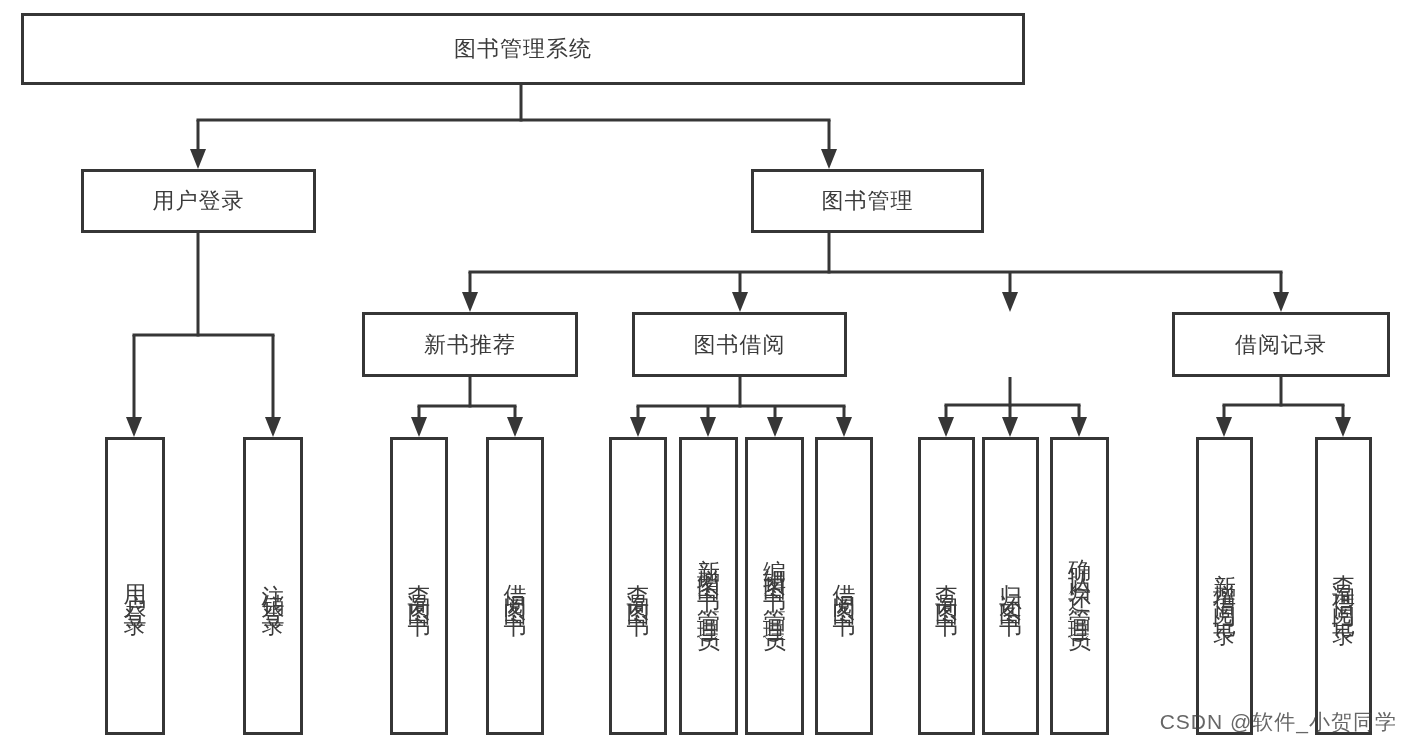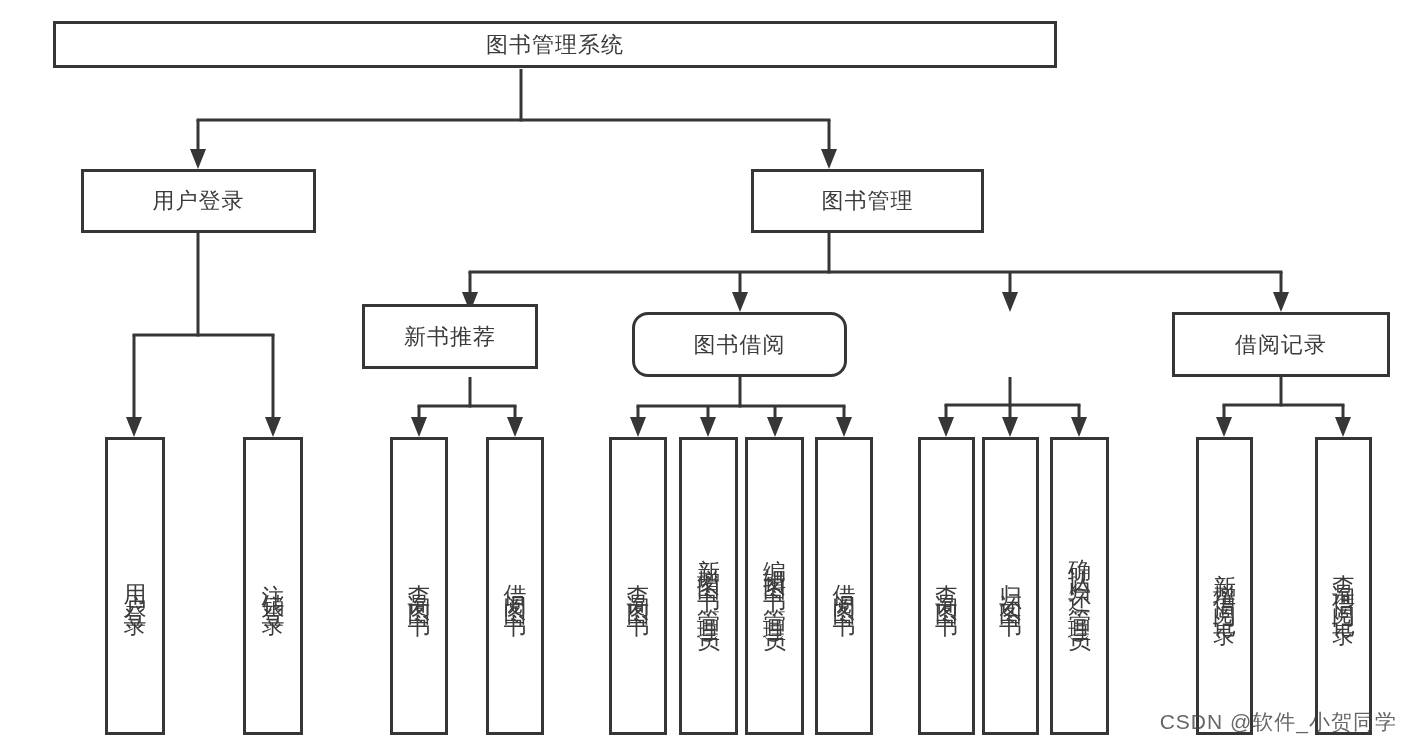--- a/index.html
+++ b/index.html
@@ -128,35 +128,35 @@
     <g>
       <line x1="1281" y1="377" x2="1281" y2="406.5"></line>
       <line x1="1222.5" y1="405" x2="1344.5" y2="405"></line>
       <line x1="1224" y1="405" x2="1224" y2="419"></line>
       <line x1="1343" y1="405" x2="1343" y2="419"></line>
       <polygon points="1216,417 1232,417 1224,437"></polygon>
       <polygon points="1335,417 1351,417 1343,437"></polygon>
     </g>
   </svg>
 
-  <div class="node" style="left:21px; top:21px; width:1004px; height:47px;margin-left:32px;">
+  <div class="node" style="left:21px; top:13px; width:1004px; height:72px;">
     <span class="hlabel">图书管理系统</span>
   </div>
 
   <div class="node" style="left:81px; top:169px; width:235px; height:64px;">
     <span class="hlabel">用户登录</span>
   </div>
   <div class="node" style="left:712px; top:169px; width:233px; height:64px;margin-left:39px;">
     <span class="hlabel">图书管理</span>
   </div>
 
-  <div class="node" style="left:362px; top:304px; width:176px; height:65px;">
+  <div class="node" style="left:362px; top:312px; width:216px; height:65px;">
     <span class="hlabel">新书推荐</span>
   </div>
-  <div class="node" style="left:632px; top:312px; width:215px; height:65px;border-radius:16px;">
+  <div class="node" style="left:632px; top:312px; width:215px; height:65px;">
     <span class="hlabel">图书借阅</span>
   </div>
   <div class="node" style="left:1172px; top:312px; width:218px; height:65px;">
     <span class="hlabel">借阅记录</span>
   </div>
 
   <div class="node leaf" style="left:105px; top:437px; width:60px; height:298px;">
     <span class="vlabel">用户登录</span>
   </div>
   <div class="node leaf" style="left:243px; top:437px; width:60px; height:298px;">

